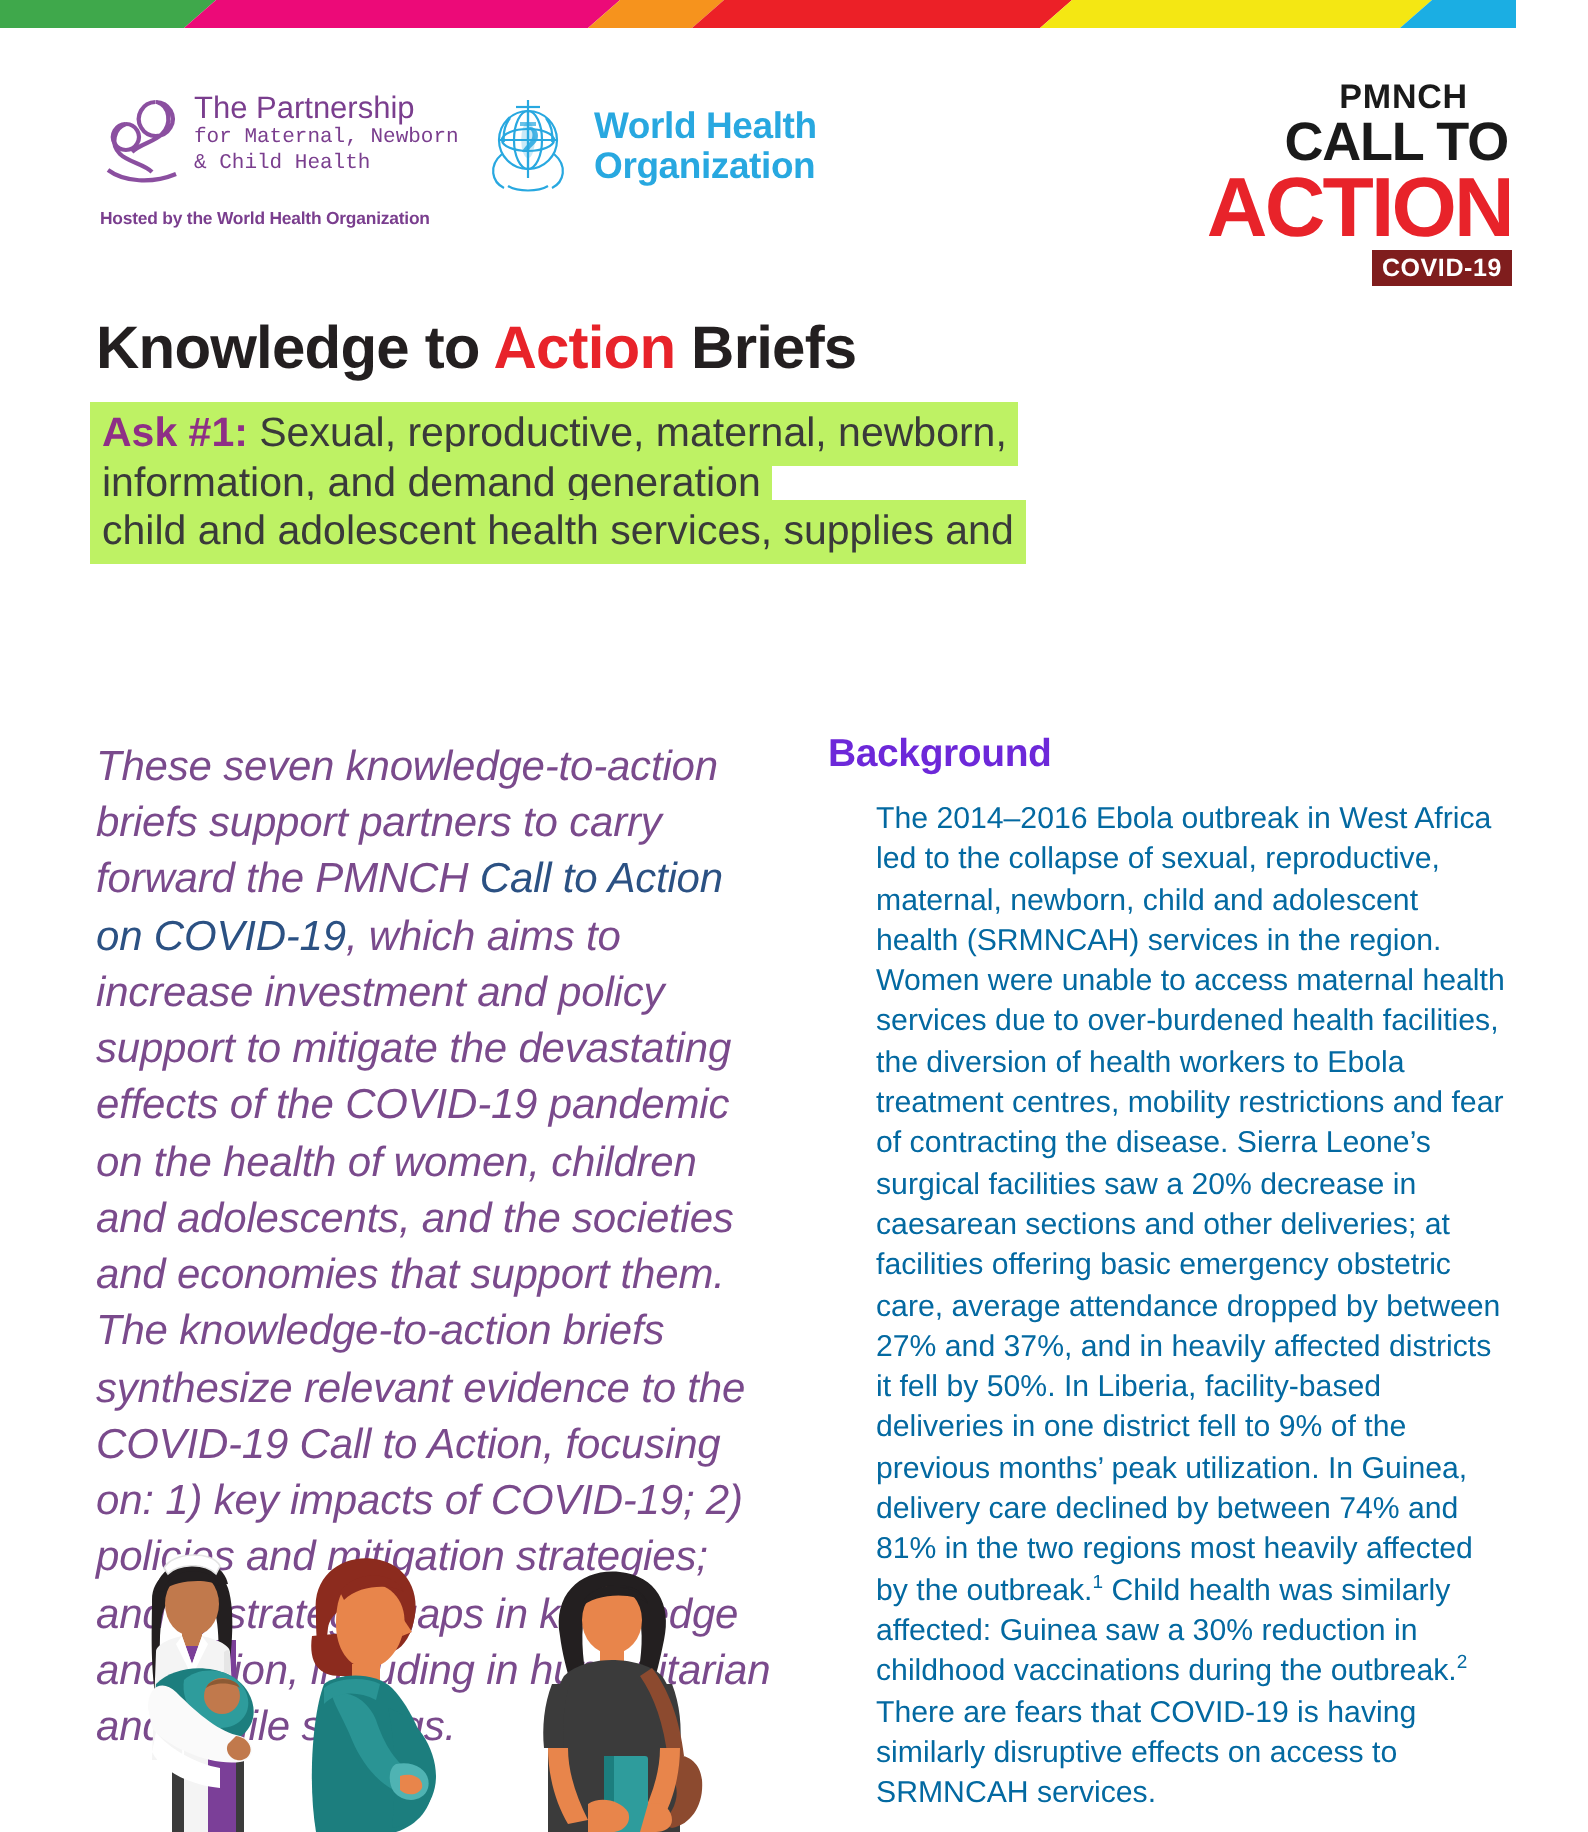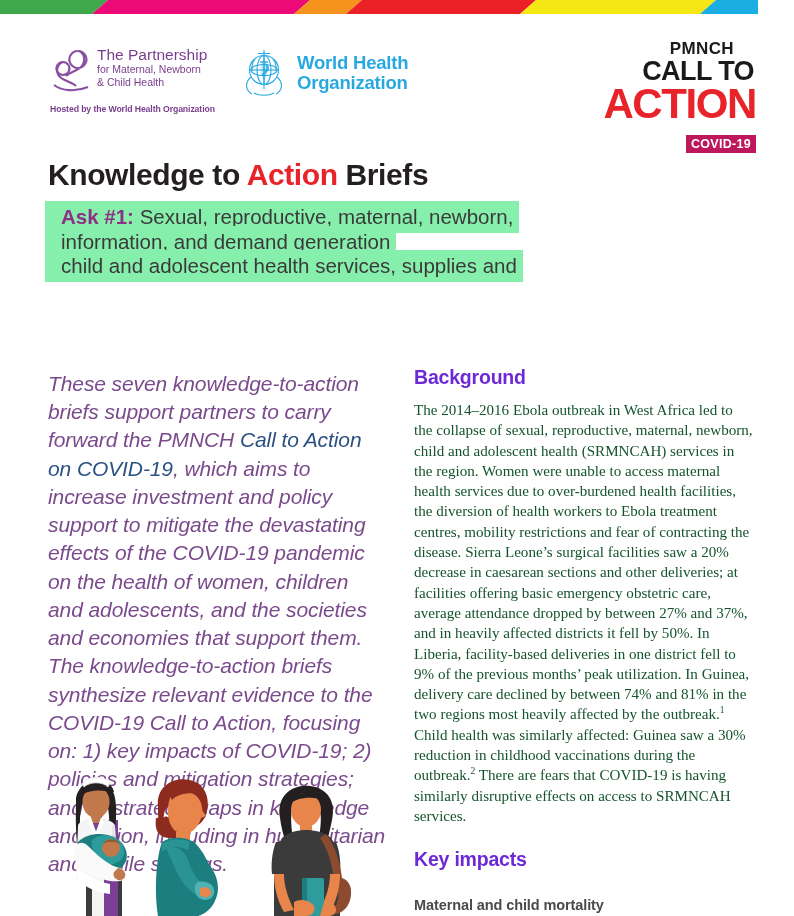--- a/index.html
+++ b/index.html
@@ -43,21 +43,21 @@
     width: 180px;
   }
   .pmnch-top { display: flex; align-items: flex-start; }
   .pmnch-mark { width: 42px; height: 52px; flex: 0 0 42px; margin-right: 5px; }
   .pmnch-words { padding-top: 2px; }
   .pmnch-l1 {
     font-size: 15.5px; color: #7A3E8E; letter-spacing: 0px;
     line-height: 1.06;
   }
   .pmnch-l2, .pmnch-l3 {
-    font-size: 10.5px; color: #7A3E8E; line-height: 1.18;
+    font-size: 10.5px; color: #7A3E8E; line-height: 1.18; font-family: Liberation Mono, monospace;
   }
   .pmnch-hosted {
     margin-top: 7px;
     font-size: 8.7px;
     font-weight: bold;
     color: #7A3E8E;
     letter-spacing: -0.1px;
   }
 
   
@@ -94,27 +94,27 @@
     letter-spacing: -0.6px; line-height: 1.02;
     margin-top: 1px; margin-right: 2px;
   }
   .cta-action {
     font-size: 42px; font-weight: bold; color: #E8232A;
     letter-spacing: -1.4px; line-height: 0.92;
     margin-top: -1px;
   }
   .cta-covid {
     display: inline-block;
-    background: #be185d;
+    background: #7f1d1d;
     color: #ffffff;
     font-size: 12.5px;
     font-weight: bold;
     letter-spacing: 0.3px;
     padding: 2px 5px 2px 5px;
-    margin-top: 12px;
+    margin-top: 2px;
   }
 
   
   .headline {
     position: absolute;
     left: 48px; top: 158px;
     font-size: 30px;
     font-weight: bold;
     color: #231F20;
     letter-spacing: -0.4px;
@@ -128,22 +128,22 @@
     width: 600px;
   }
   .ask-line {
     display: block;
     font-size: 20.5px;
     line-height: 1.0;
     color: #3A3A3A;
     margin-bottom: 4px;
   }
   .ask-line span.hl {
-    background: #86efac;
-    padding: 4px 6px 5px 16px;
+    background: #bef264;
+    padding: 4px 6px 5px 6px;
     display: inline;
     -webkit-box-decoration-break: clone;
     box-decoration-break: clone;
   }
   .ask-label { color: #8E2F86; font-weight: bold; }
 
   
   .col-left {
     position: absolute;
     left: 48px; top: 370px;
@@ -180,25 +180,26 @@
   }
   h3.subsection {
     font-size: 14.5px;
     font-weight: bold;
     color: #4A4A4A;
     letter-spacing: -0.1px;
     margin-top: 26px;
     margin-bottom: 12px;
   }
   p.body {
-    font-family: Liberation Serif, serif;
+    font-family: Liberation Sans, sans-serif;
     font-size: 15.1px;
     line-height: 1.345;
-    color: #14532d;
+    color: #0369a1;
     text-align: left;
+    margin-left: 24px;
   }
   p.body sup { font-size: 9.5px; vertical-align: super; line-height: 0; }
   .spacer-keyimpacts { height: 22px; }
 </style>
 </head>
 <body>
 
 <div class="page">
 
   <div class="ribbon">

